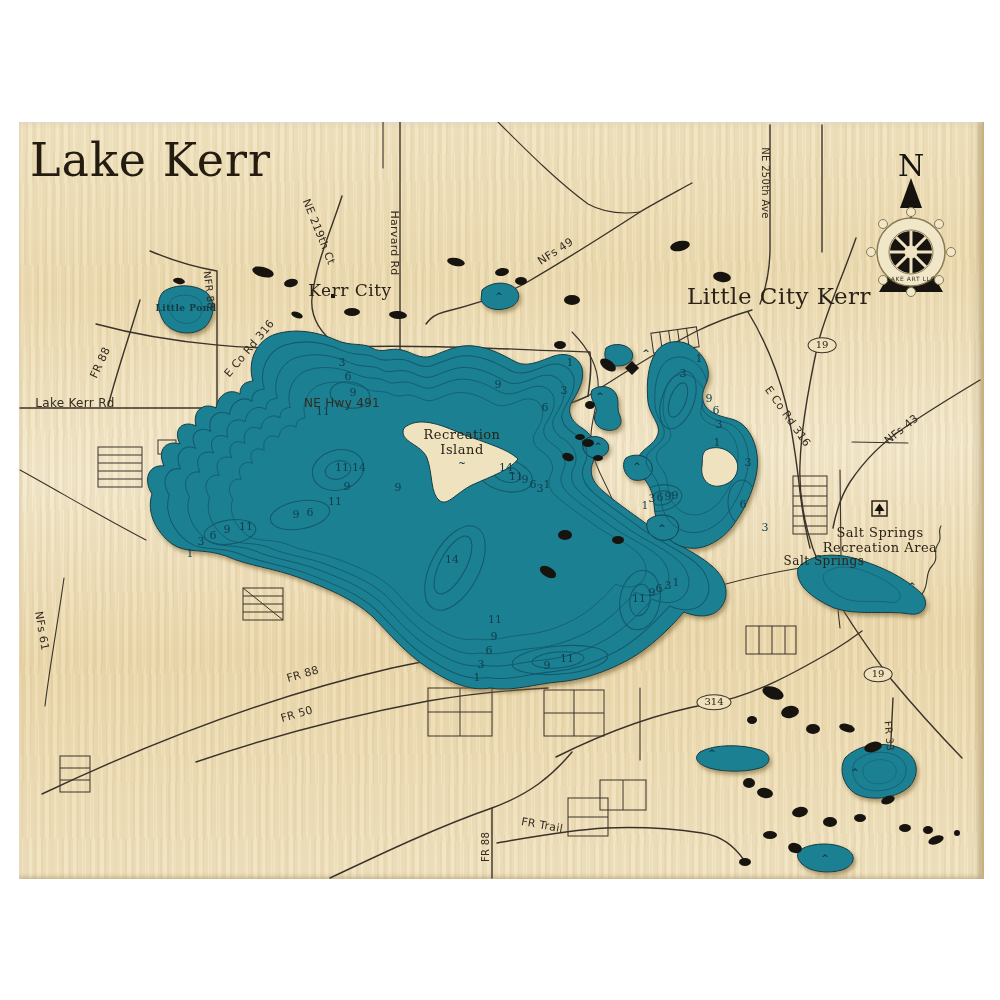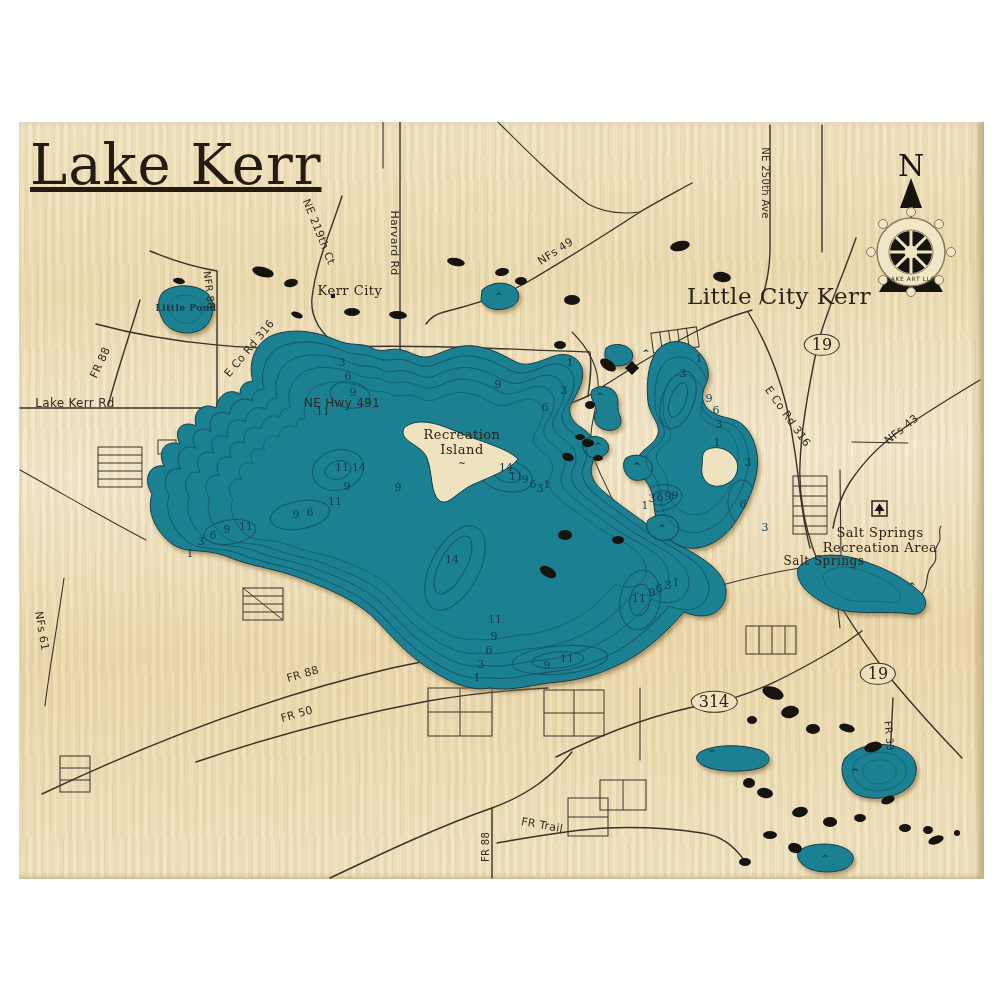--- a/index.html
+++ b/index.html
@@ -23,23 +23,23 @@
   .blob{fill:#17140f;stroke:none;}
   
   .map-label{position:absolute;transform:translate(-50%,-50%);white-space:pre-line;
     color:#2b2317;font-family:"DejaVu Serif", serif;text-align:center;line-height:1.15;pointer-events:none;}
   .road-label{color:#332b20;font-family:"DejaVu Sans", sans-serif;font-size:11px;letter-spacing:.3px;}
   .place-label{letter-spacing:.5px;}
   .pond-text{color:#113b41;font-weight:bold;}
   .depth-label{color:#0f3d4c;font-size:11px;font-family:"DejaVu Serif", serif;}
   .marsh{color:#0d3a42;font-size:9px;font-weight:bold;font-family:"DejaVu Sans", sans-serif;}
   .shield{border:1.4px solid #3a332a;border-radius:50%;background:#efe1bc;
-    padding:1px 7px;font-size:16px;color:#2b2317;font-family:"DejaVu Serif", serif;}
+    padding:1px 7px;font-size:10px;color:#2b2317;font-family:"DejaVu Serif", serif;}
   #title-block{position:absolute;left:30px;top:136px;color:#241c10;}
-  #title-block .t1{font-family:"DejaVu Serif", serif;font-size:56px;letter-spacing:1px;line-height:1.05;text-decoration:underline;}
+  #title-block .t1{font-family:"DejaVu Serif", serif;font-size:46px;letter-spacing:1px;line-height:1.05;}
   #title-block .t2{font-family:"DejaVu Serif", serif;font-size:25px;margin-top:4px;letter-spacing:.5px;}
   #stats-block{position:absolute;left:26px;top:806px;color:#241c10;
     font-family:"DejaVu Serif", serif;font-size:23px;line-height:1.5;letter-spacing:.4px;}
   #compass-n{position:absolute;left:911px;top:165px;transform:translate(-50%,-50%);
     font-family:"DejaVu Serif", serif;font-size:30px;color:#17140f;}
   #brand-text{position:absolute;left:911px;top:278px;transform:translate(-50%,-50%);
     font-size:6px;letter-spacing:.6px;color:#3a3222;font-family:"DejaVu Sans", sans-serif;}
 </style>
 </head>
 <body>
@@ -270,21 +270,21 @@
 
     <g>
       <rect x="872" y="501" width="15" height="15" fill="#efe1bc" stroke="#2b2317" stroke-width="1.5"></rect>
       <polygon points="879.5,503.5 874.5,511 884.5,511" fill="#17140f"></polygon>
       <rect x="878.6" y="511" width="1.8" height="3.5" fill="#17140f"></rect>
     </g>
   </svg>
 
   <div id="label-layer">
       <div class="map-label place-label" style="left: 779px; top: 296px; transform: translate(-50%, -50%); font-size: 23px;">Little City Kerr</div>
-      <div class="map-label place-label" style="left: 350px; top: 291px; transform: translate(-50%, -50%); font-size: 13px;">Kerr City</div>
+      <div class="map-label place-label" style="left: 350px; top: 291px; transform: translate(-50%, -50%); font-size: 17px;">Kerr City</div>
       <div class="map-label place-label" style="left: 462px; top: 443px; transform: translate(-50%, -50%); font-size: 13px;">Recreation
 Island</div>
       <div class="map-label place-label pond-text" style="left: 186px; top: 308px; transform: translate(-50%, -50%); font-size: 9px;">Little Pond</div>
       <div class="map-label place-label" style="left: 824px; top: 562px; transform: translate(-50%, -50%); font-size: 12px;">Salt Springs</div>
       <div class="map-label place-label" style="left: 880px; top: 541px; transform: translate(-50%, -50%); font-size: 13px;">Salt Springs
 Recreation Area</div>
       <div class="map-label road-label" style="left: 318px; top: 232px; transform: translate(-50%, -50%) rotate(68deg);">NE 219th Ct</div>
       <div class="map-label road-label" style="left: 394px; top: 243px; transform: translate(-50%, -50%) rotate(90deg);">Harvard Rd</div>
       <div class="map-label road-label" style="left: 556px; top: 252px; transform: translate(-50%, -50%) rotate(-33deg);">NFs 49</div>
       <div class="map-label road-label" style="left: 765px; top: 183px; transform: translate(-50%, -50%) rotate(90deg); font-size: 10px;">NE 250th Ave</div>

